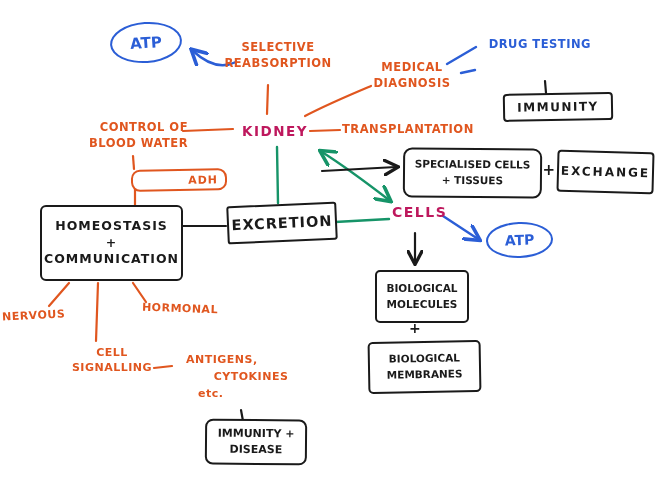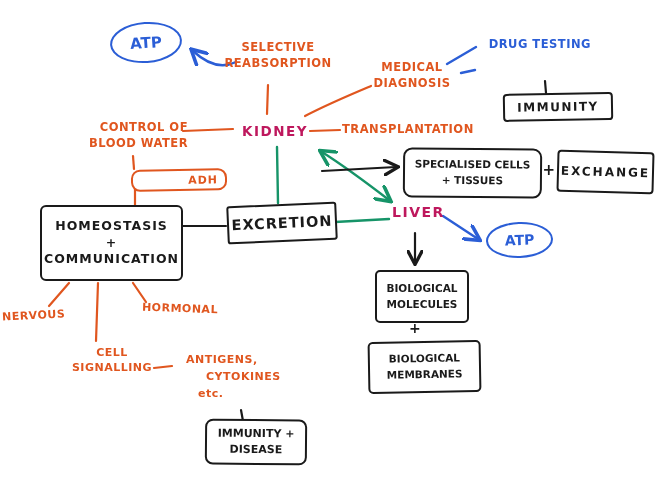--- a/index.html
+++ b/index.html
@@ -31,21 +31,21 @@
     color:#1a1a1a;background:#fff;
   }
   .boxed.orange-box{border-color:#e0561f;color:#e0561f;border-width:2.2px;border-radius:9px;padding-left:48px;}
   .ellipse{
     position:absolute;z-index:2;
     display:flex;align-items:center;justify-content:center;
     border:2.6px solid #2b5ed6;border-radius:50%;
     color:#2b5ed6;font-weight:bold;background:#fff;
   }
   .stair{position:absolute;z-index:2;font-weight:bold;letter-spacing:.5px;line-height:1.55;text-align:left;}
-  .stair .l2{margin-left:20px;}
+  .stair .l2{margin-left:20px;text-align:center;}
   .stair .l3{margin-left:12px;}
 </style>
 </head>
 <body>
 
 <div class="canvas">
 
   <svg class="wires" width="658" height="494" viewBox="0 0 658 494">
     <defs>
       <marker id="mBlue" viewBox="0 0 10 10" refX="7.5" refY="5" markerWidth="7.5" markerHeight="7.5" orient="auto-start-reverse">
@@ -114,21 +114,21 @@
 SIGNALLING</div>
   <div class="stair orange" style="left:186px;top:351px;width:110px;font-size:11px;">
     <div class="l1">ANTIGENS,</div>
     <div class="l2">CYTOKINES</div>
     <div class="l3">etc.</div>
   </div>
 
   <div class="label blue" style="left:481px;top:36px;width:110px;font-size:11.5px;text-align:right;">DRUG TESTING</div>
 
   <div class="label green" style="left:242px;top:122px;width:62px;font-size:13.5px;letter-spacing:1.5px;">KIDNEY</div>
-  <div class="label green" style="left:392px;top:203px;width:54px;font-size:14px;letter-spacing:1.5px;text-align:left;">LIVER</div>
+  <div class="label green" style="left:392px;top:203px;width:54px;font-size:14px;letter-spacing:1.5px;text-align:left;">CELLS</div>
 
   <div class="boxed" style="left:503px;top:93px;width:106px;height:24px;font-size:12px;letter-spacing:1.5px;transform:rotate(-1deg);border-radius:4px;">
     <span>IMMUNITY</span>
   </div>
   <div class="boxed" style="left:40px;top:205px;width:139px;height:72px;font-size:12.5px;line-height:1.35;letter-spacing:1px;">
     <span>HOMEOSTASIS
 +
 COMMUNICATION</span>
   </div>
   <div class="boxed" style="left:227px;top:204px;width:106px;height:34px;font-size:14.5px;letter-spacing:1px;transform:rotate(-2.5deg);border-radius:3px;">

